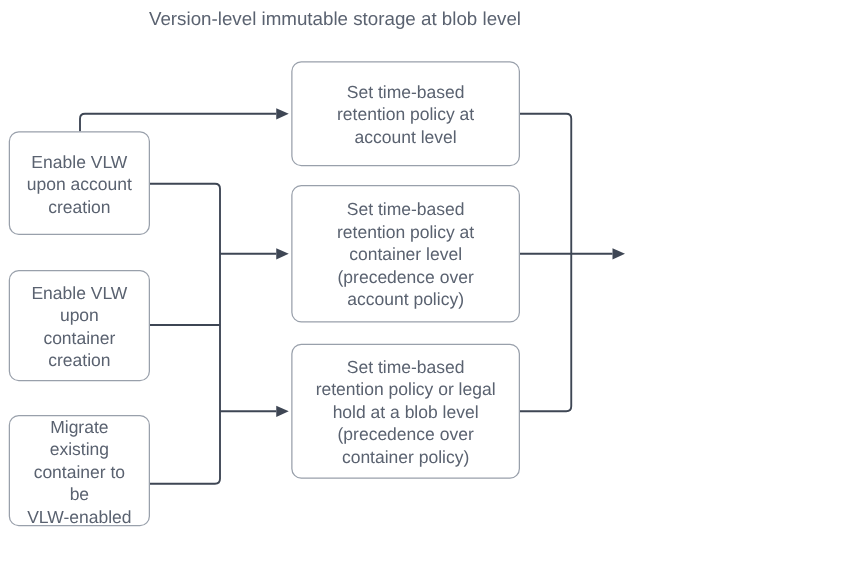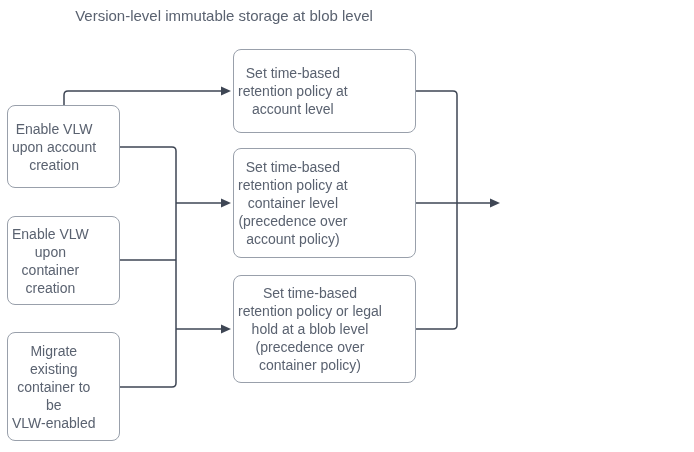--- a/index.html
+++ b/index.html
@@ -12,20 +12,21 @@
     overflow: hidden;
   }
   #diagram-title {
     position: absolute;
     left: 0;
     top: 7px;
     width: 448px;
     text-align: center;
     font-size: 15px;
     color: #5a6270;
+    padding-left: 44px;
   }
   #connector-layer {
     position: absolute;
     left: 0;
     top: 0;
   }
   .edge {
     fill: none;
     stroke: #3e4654;
     stroke-width: 1.5;
@@ -35,33 +36,33 @@
     stroke: none;
   }
   .node {
     position: absolute;
     box-sizing: border-box;
     background: #ffffff;
     border: 1px solid #99a0ab;
     border-radius: 8px;
     display: flex;
     align-items: center;
-    justify-content: flex-start;
+    justify-content: center;
     text-align: center;
     color: #5a6270;
     font-size: 14px;
     line-height: 18px;
     padding: 4px;
   }
   .node-label { white-space: pre-line; }
 
   
   #node-enable-vlw-account       { left: 7px;   top: 105px; width: 113px; height: 83px;  }
   #node-enable-vlw-container     { left: 7px;   top: 216px; width: 113px; height: 89px;  }
-  #node-migrate-existing         { left: 7px;   top: 332px; width: 113px; height: 109px; }
+  #node-migrate-existing         { left: 7px;   top: 332px; width: 113px; height: 89px; }
   #node-retention-account        { left: 233px; top: 49px;  width: 183px; height: 84px;  }
   #node-retention-container      { left: 233px; top: 148px; width: 183px; height: 110px; }
   #node-retention-blob           { left: 233px; top: 275px; width: 183px; height: 108px; }
   #node-immutable-blob           { left: 502px; top: 161px; width: 182px; height: 83px;  }
 </style>
 </head>
 <body>
 
 <div id="canvas">
 

